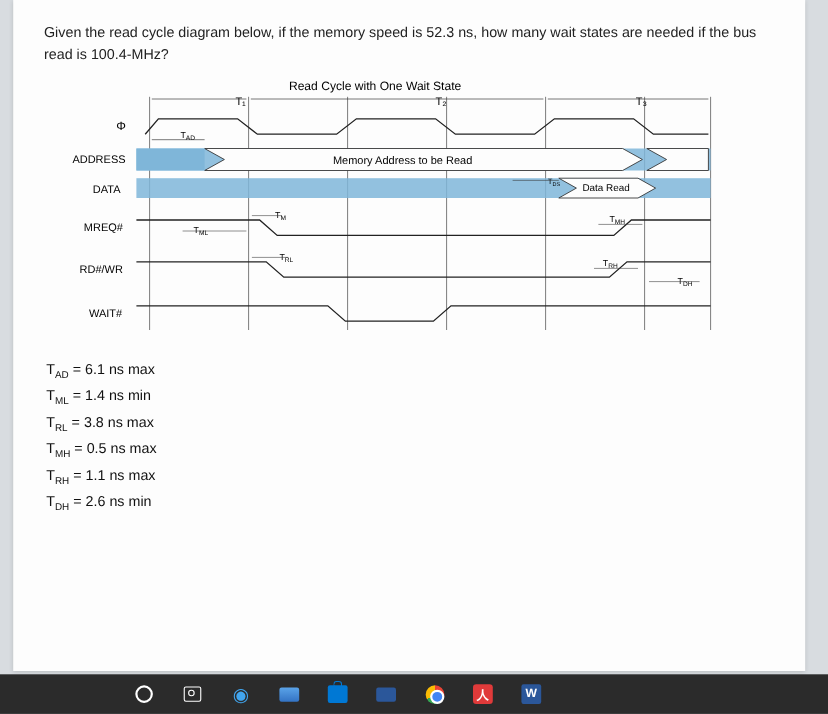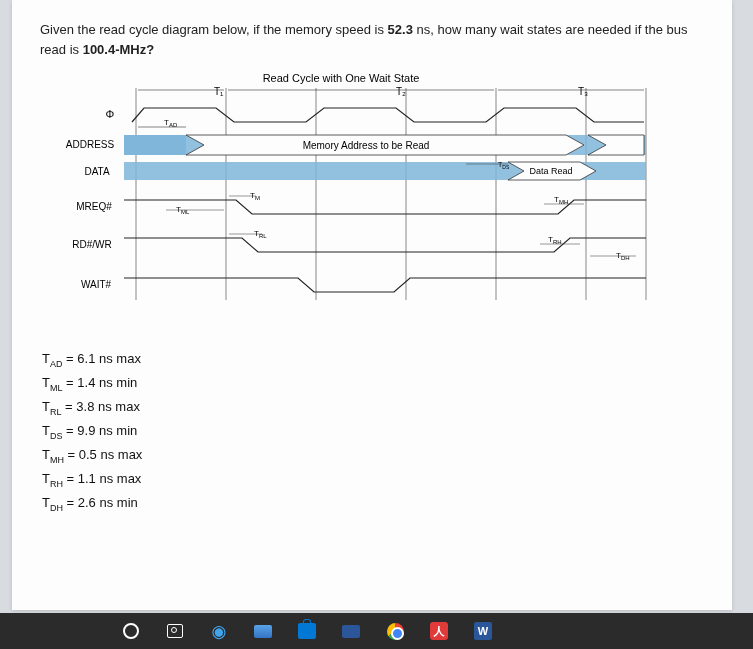--- a/index.html
+++ b/index.html
@@ -20,26 +20,25 @@
       background: #fdfdfd;
       box-shadow: 0 1px 4px rgba(0,0,0,0.15);
       padding: 20px 28px;
     }
     .question {
       font-size: 13px;
       color: #222;
       line-height: 1.55;
       margin-bottom: 10px;
     }
-    .question b { font-weight: bold; }
+    .question b { font-weight: normal; }
     .diagram-wrap {
       margin: 8px 0 0 6px;
     }
     .specs {
-      margin-top: 24px;
       margin-left: 2px;
       font-size: 13px;
       line-height: 1.7;
       color: #111;
     }
     .specs .row sub { font-size: 9px; }
     .taskbar {
       position: absolute;
       left: 0; bottom: 0;
       width: 753px;
@@ -146,21 +145,20 @@
       <line x1="544" y1="186" x2="590" y2="186" stroke="#333" stroke-width="0.5"></line>
 
       <path d="M 78 208 L 252 208 L 268 222 L 348 222 L 364 208 L 600 208" fill="none" stroke="#222" stroke-width="1.2"></path>
     </svg>
   </div>
 
   <div class="specs">
     <div class="row">T<sub>AD</sub> = <span>6.1 ns max</span></div>
     <div class="row">T<sub>ML</sub> = <span>1.4 ns min</span></div>
     <div class="row">T<sub>RL</sub> = <span>3.8 ns max</span></div>
-    <div class="row">T<sub>DS</sub> = <span>9.9 ns min</span></div>
     <div class="row">T<sub>MH</sub> = <span>0.5 ns max</span></div>
     <div class="row">T<sub>RH</sub> = <span>1.1 ns max</span></div>
     <div class="row">T<sub>DH</sub> = <span>2.6 ns min</span></div>
   </div>
 
 </div>
 
 <div class="taskbar">
   <div class="tb-icon">
       <div class="tb-circle"></div>

